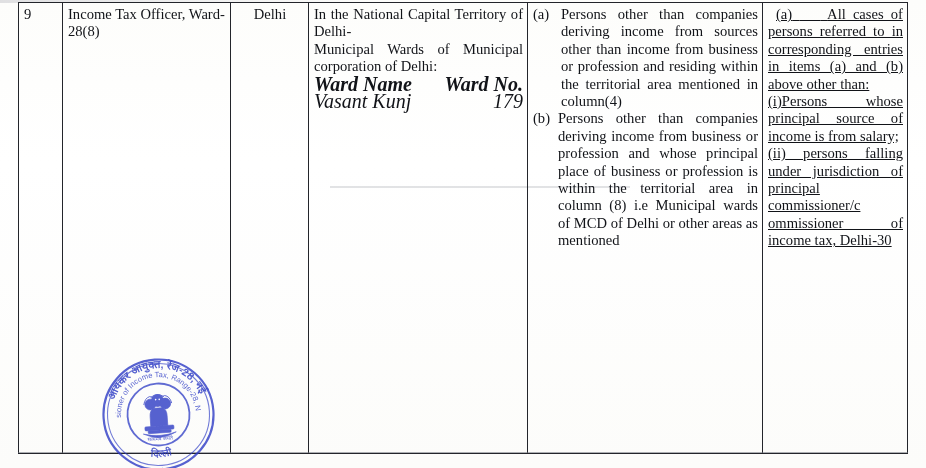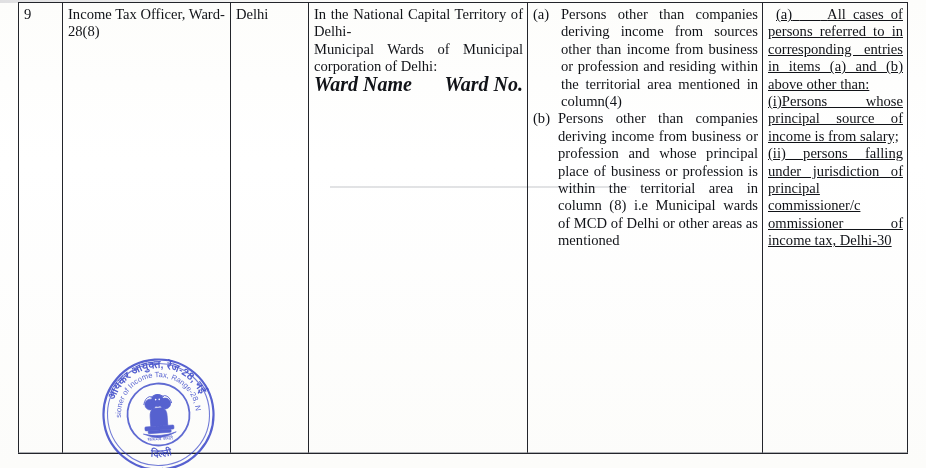--- a/index.html
+++ b/index.html
@@ -48,21 +48,21 @@
 
   .col-sl     { width: 44px;  }
   .col-desig  { width: 168px; }
   .col-hq     { width: 78px;  }
   .col-area   { width: 219px; }
   .col-pers   { width: 235px; }
   .col-cases  { width: 145px; }
 
   .cell-sl      { text-align: left; padding-left: 8px; }
   .cell-desig   { text-align: left; margin-left: 40px; }
-  .cell-hq      { text-align: left; padding-left: 9px; }
+  .cell-hq      { text-align: center; padding-left: 9px; }
   .cell-area    { text-align: justify; text-justify: inter-word; border-radius: 11px; }
   .cell-persons { text-align: justify; text-justify: inter-word; padding-left: 4px; }
   .cell-cases   { text-align: justify; text-justify: inter-word; padding-right: 5px; }
 
   .cell-area p,
   .cell-persons p,
   .cell-cases p,
   .cell-desig p {
     margin: 0;
   }
@@ -182,20 +182,24 @@
       <td class="cell-area">
         <p class="justify-block fill">In the National Capital Territory of Delhi-</p>
         <p class="justify-block">Municipal Wards of Municipal corporation of Delhi:</p>
 
         <table class="ward-table">
           <tbody>
             <tr class="ward-head">
               <td class="ward-name">Ward Name</td>
               <td class="ward-no">Ward No.</td>
             </tr>
+            <tr>
+              <td class="ward-name">Vasant Kunj</td>
+              <td class="ward-no">179</td>
+            </tr>
           </tbody>
         </table>
       </td>
 
       <td class="cell-persons">
         <p class="hang">
           <span class="marker">(a)</span>
           <span>Persons other than companies deriving income from sources other than income from business or profession and residing within the territorial area mentioned in column(4)</span>
         </p>
         <p class="hang tight">

